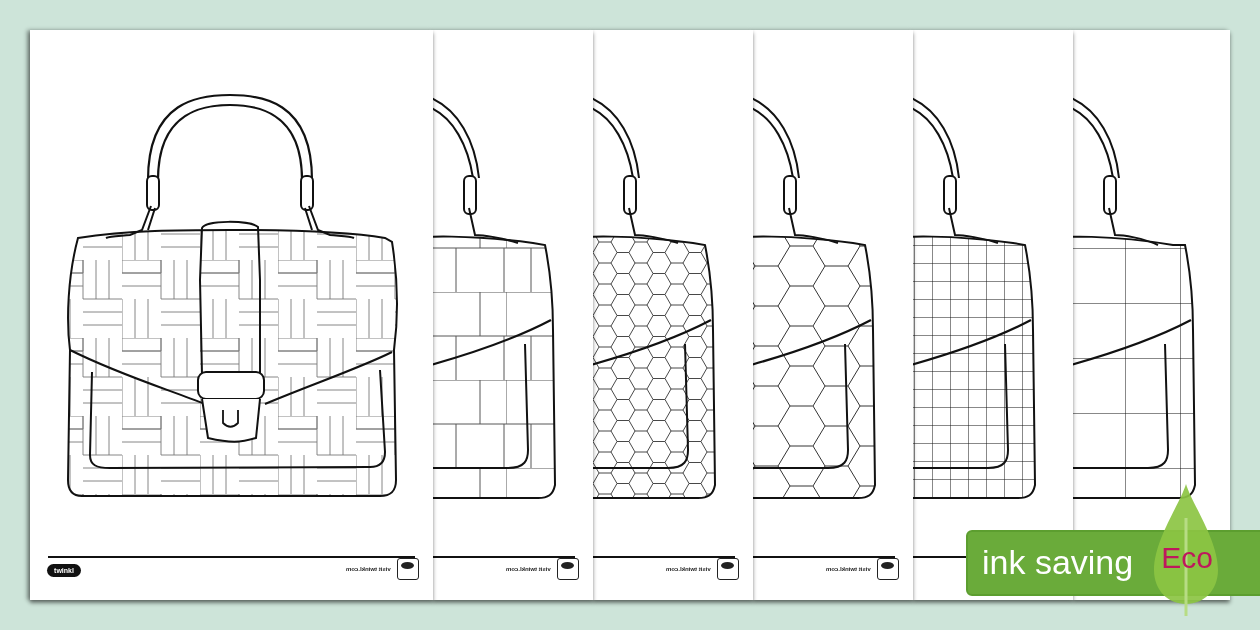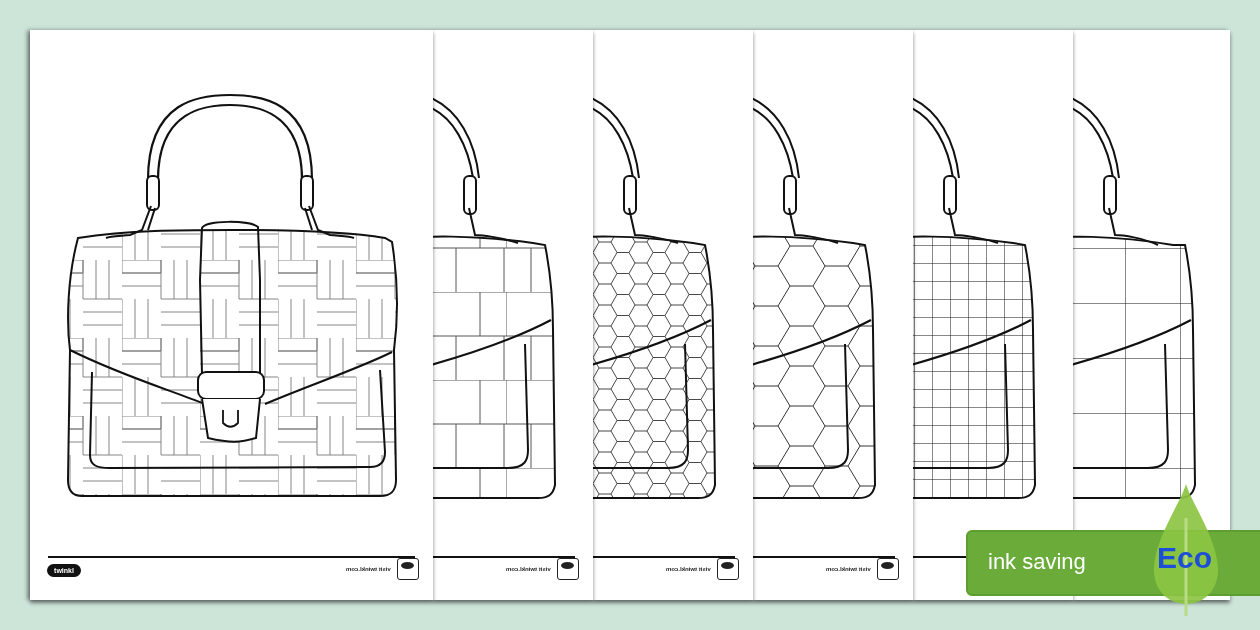--- a/index.html
+++ b/index.html
@@ -26,26 +26,26 @@
   }
   .twinkl-logo {
     position: absolute; left: 17px; top: 534px; width: 34px; height: 13px; background: #111;
     border-radius: 7px; color: #fff; font-size: 7px; font-weight: bold; text-align: center; line-height: 13px;
   }
   .eco-banner {
     position: absolute; left: 966px; top: 530px; width: 300px; height: 66px;
     background: #6aab3a; border-radius: 6px 0 0 6px; border: 2px solid #5c9e2f;
   }
   .eco-text {
-    position: absolute; left: 20px; top: 10px; color: #fff; font-size: 22px; line-height: 40px;
+    position: absolute; left: 14px; top: 10px; color: #fff; font-size: 34px; line-height: 40px;
     letter-spacing: 0px;
   }
   .eco-leaf { position: absolute; left: 1150px; top: 482px; }
   .eco-label {
-    position: absolute; left: 1157px; top: 541px; color: #1d4ed8; font-size: 30px; font-weight: bold; width: 60px; text-align: left;
+    position: absolute; left: 1157px; top: 541px; color: #be185d; font-size: 30px; font-weight: normal; width: 60px; text-align: center;
   }
 </style>
 </head>
 <body>
 
 <div class="stage">
 
   <div class="sheet" style="left:1073px;width:157px;">
     <svg class="bag" width="157" height="570" viewBox="0 0 157 570">
       <defs>

